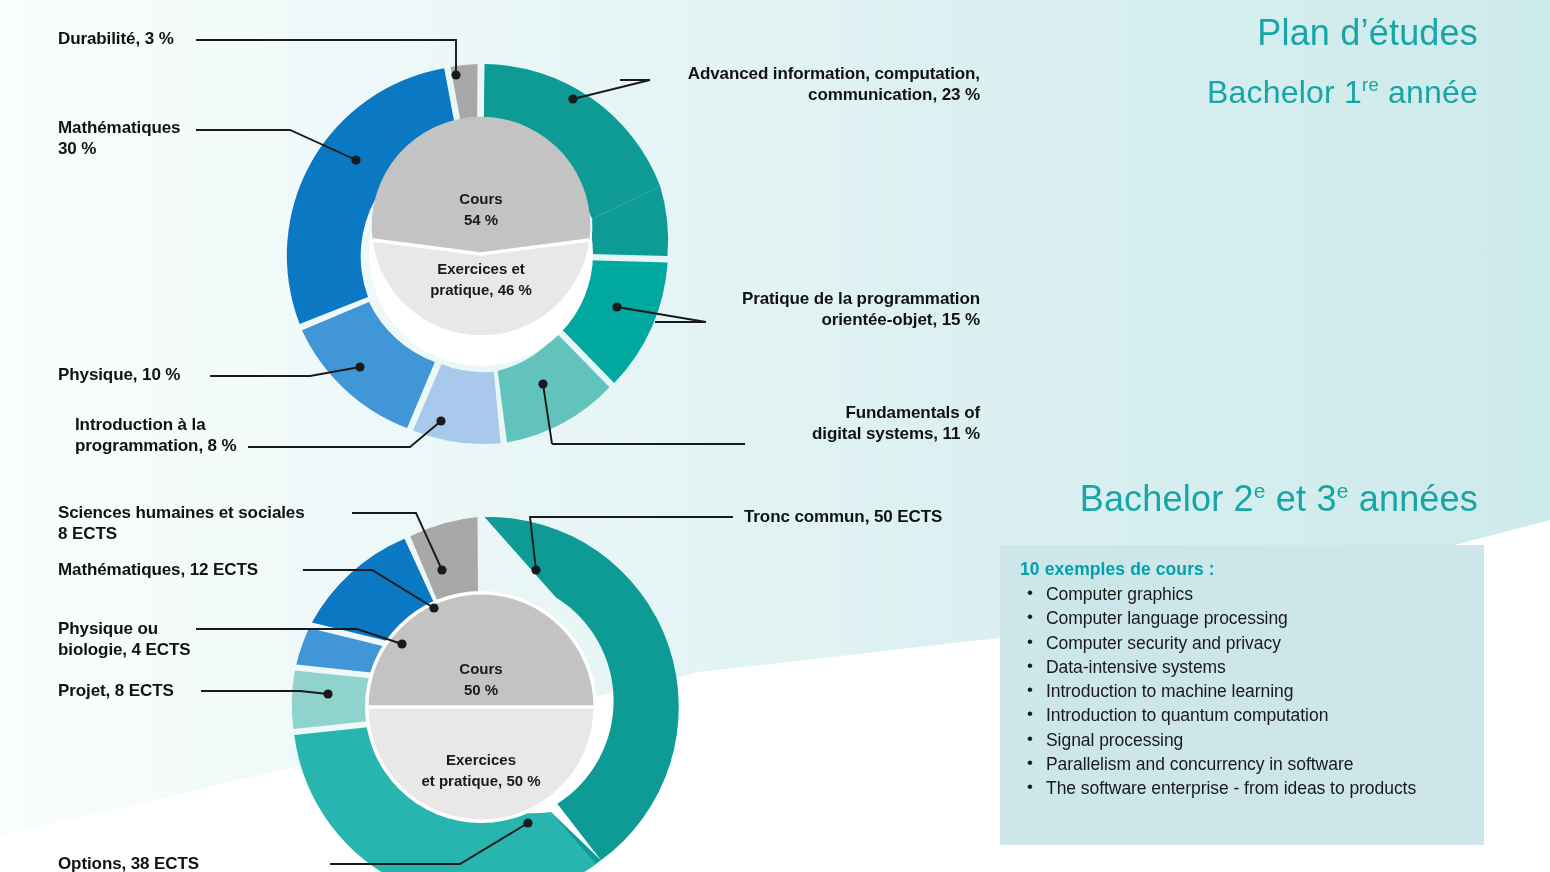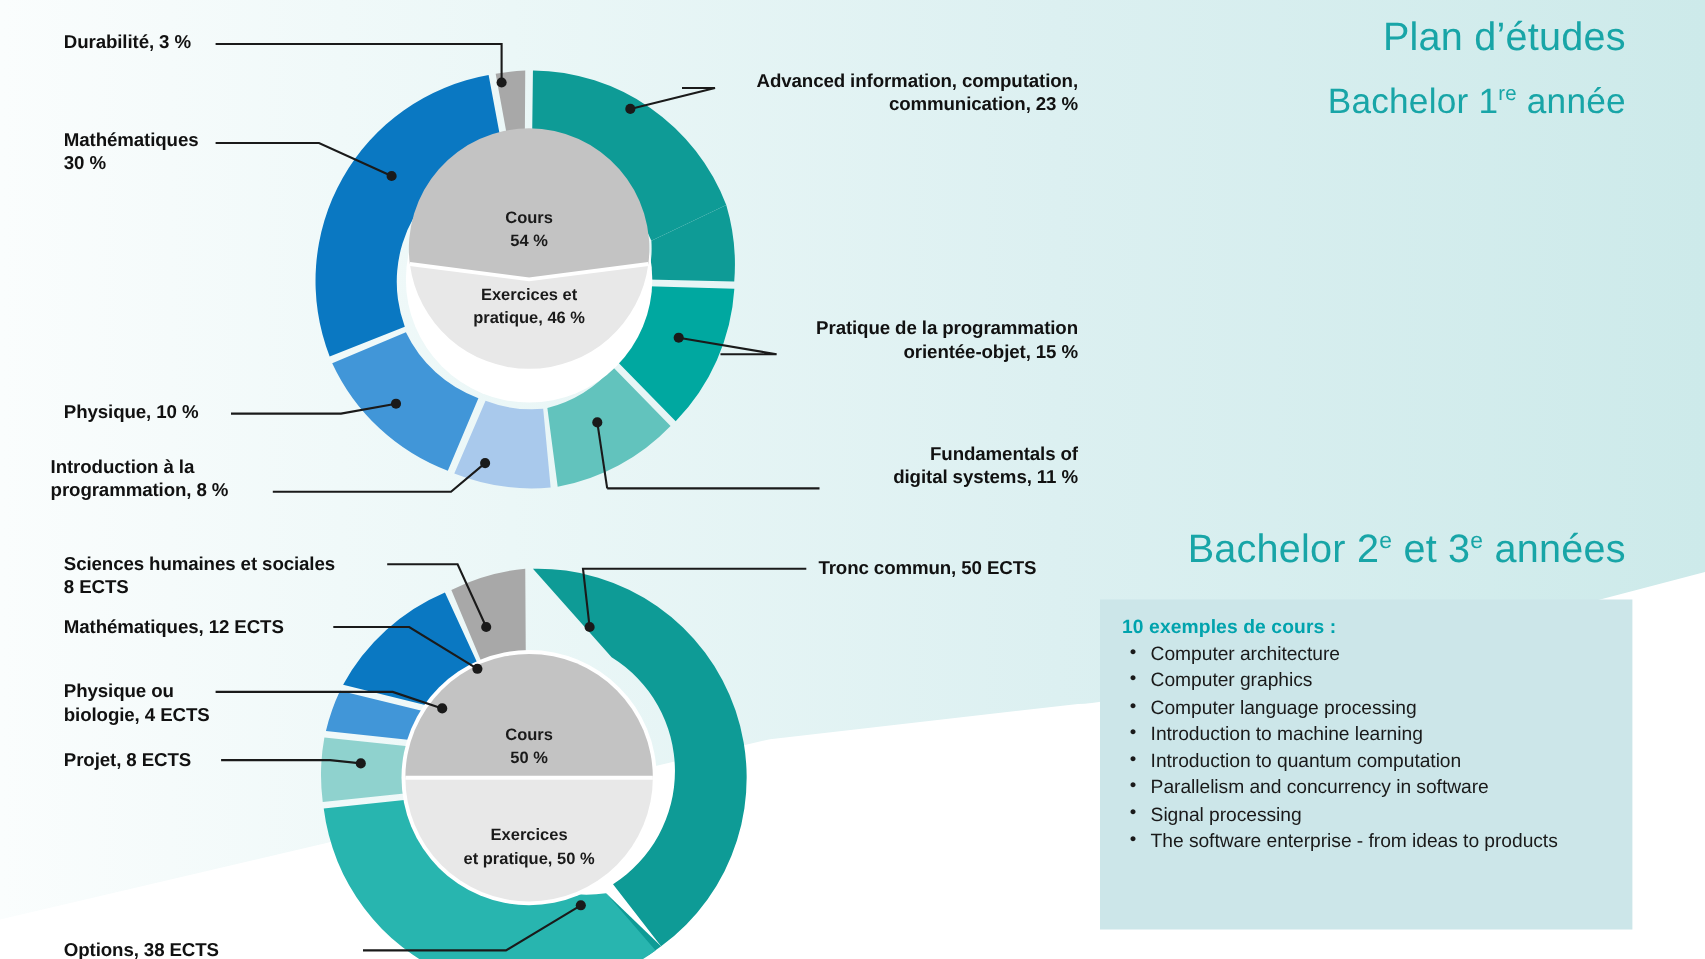--- a/index.html
+++ b/index.html
@@ -172,36 +172,37 @@
   </svg>
 
   <div class="heading" id="h-plan">Plan d’études</div>
   <div class="heading" id="h-bach1"><span>Bachelor 1</span><sup>re</sup><span> année</span></div>
 
   <div class="heading" id="h-bach23"><span>Bachelor 2</span><sup>e</sup><span> et 3</span><sup>e</sup><span> années</span></div>
 
   <div id="course-box">
     <div class="bx-title">10 exemples de cours :</div>
     <ul>
-      <li>Computer architecture</li>
       <li>Computer graphics</li>
       <li>Computer language processing</li>
+      <li>Computer security and privacy</li>
+      <li>Data-intensive systems</li>
       <li>Introduction to machine learning</li>
       <li>Introduction to quantum computation</li>
+      <li>Signal processing</li>
       <li>Parallelism and concurrency in software</li>
-      <li>Signal processing</li>
       <li>The software enterprise - from ideas to products</li>
     </ul>
   </div>
 
   <div class="lbl l" style="left:58px;top:28px;">Durabilité, 3 %</div>
   <div class="lbl l" style="left:58px;top:117px;">Mathématiques
 30 %</div>
   <div class="lbl l" style="left:58px;top:364px;">Physique, 10 %</div>
-  <div class="lbl l" style="left:46px;top:414px;">Introduction à la
+  <div class="lbl l" style="left:75px;top:414px;">Introduction à la
 programmation, 8 %</div>
   <div class="lbl r" style="right:570px;top:63px;width:420px;">Advanced information, computation,
 communication, 23 %</div>
   <div class="lbl r" style="right:570px;top:288px;width:420px;">Pratique de la programmation
 orientée-objet, 15 %</div>
   <div class="lbl r" style="right:570px;top:402px;width:420px;">Fundamentals of
 digital systems, 11 %</div>
 
   <div class="ctr" style="left:381px;top:188px;width:200px;">Cours
 54 %</div>

